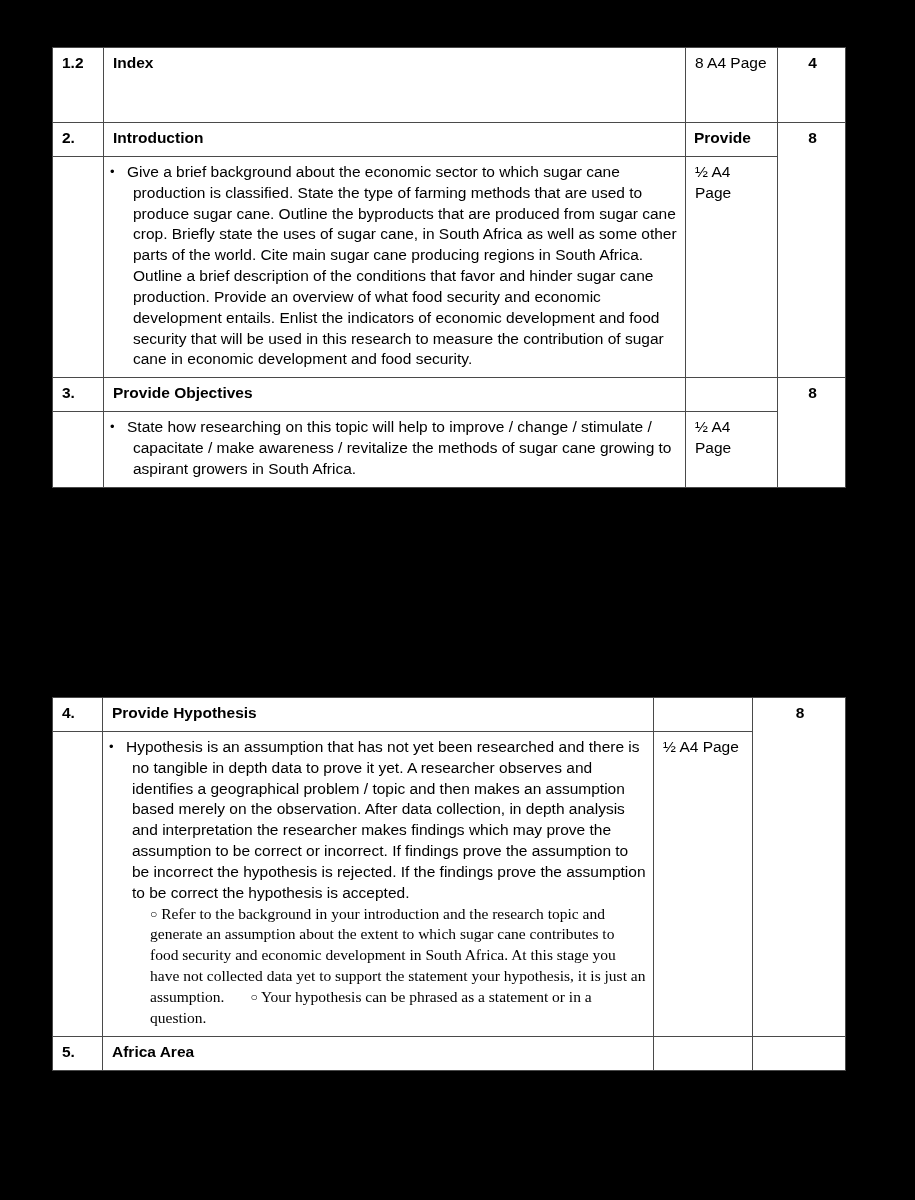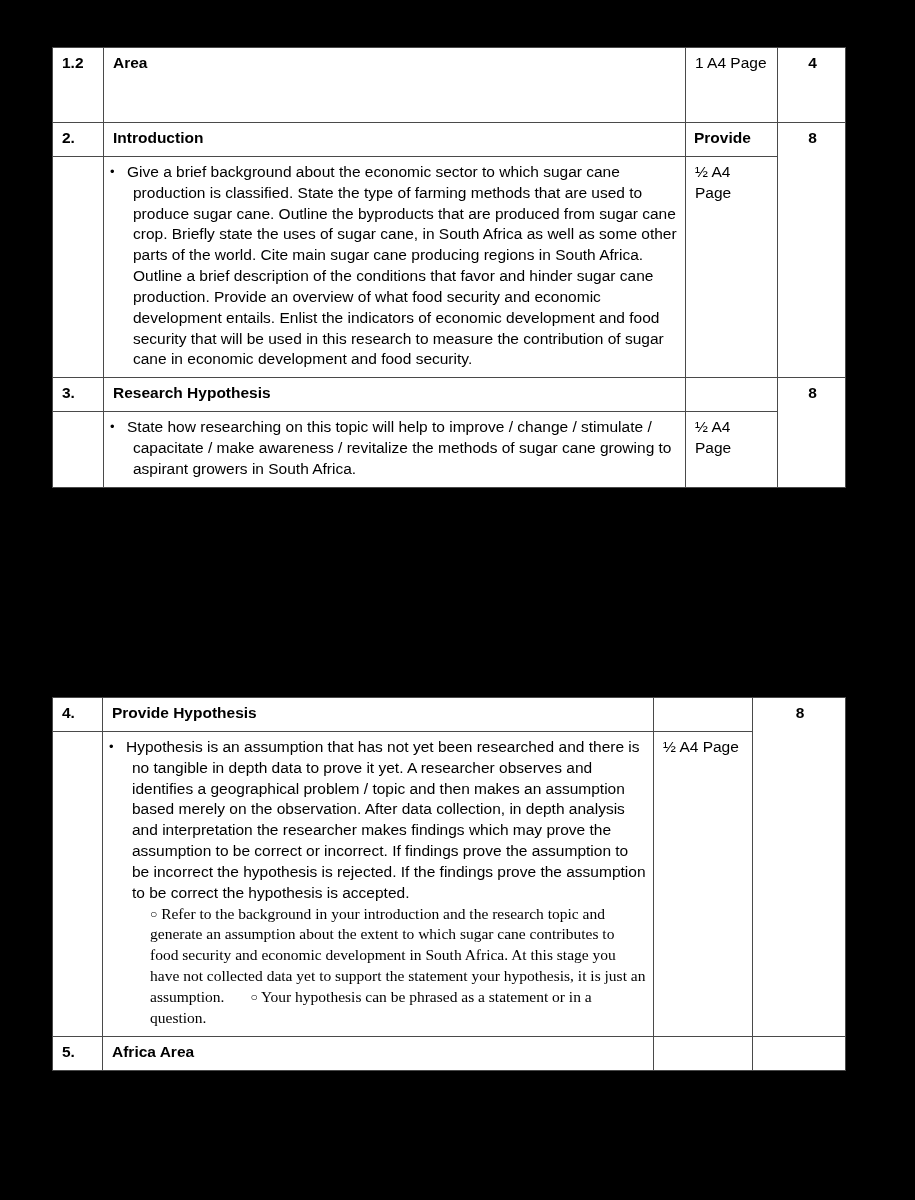--- a/index.html
+++ b/index.html
@@ -123,22 +123,22 @@
     <colgroup>
       <col class="c-num">
         <col class="c-main">
         <col class="c-len">
         <col class="c-mark">
     </colgroup>
     <tbody>
 
       <tr>
         <td class="num-cell">1.2</td>
-        <td class="head-cell" style="height:62px;">Area</td>
-        <td class="len-cell">1 A4 Page</td>
+        <td class="head-cell" style="height:62px;">Index</td>
+        <td class="len-cell">8 A4 Page</td>
         <td class="mark-cell" style="vertical-align:top; padding-top:5px;">4</td>
       </tr>
 
       <tr>
         <td class="num-cell">2.</td>
         <td class="head-cell">Introduction</td>
         <td class="head-cell" style="padding-left:8px;">Provide</td>
         <td class="mark-cell" rowspan="2">8</td>
       </tr>
 
@@ -150,21 +150,21 @@
               <span class="bullet-dot">•</span>
               <span class="para">Give a brief background about the economic sector to which sugar cane production is classified. State the type of farming methods that are used to produce sugar cane. Outline the byproducts that are produced from sugar cane crop.  Briefly state the uses of sugar cane, in South Africa as well as some other parts of the world. Cite main sugar cane producing regions in South Africa. Outline a brief description of the conditions that favor and hinder sugar cane production. Provide an overview of what food security and economic development entails. Enlist the indicators of economic development and food security that will be used in this research to measure the contribution of sugar cane in economic development and food security.</span>
             </li>
           </ul>
         </td>
         <td class="len-cell">½ A4 Page</td>
       </tr>
 
       <tr>
         <td class="num-cell">3.</td>
-        <td class="head-cell">Research Hypothesis</td>
+        <td class="head-cell">Provide Objectives</td>
         <td class="len-cell"></td>
         <td class="mark-cell" rowspan="2" style="vertical-align:top; padding-top:5px;">8</td>
       </tr>
 
       <tr>
         <td style="border-top:none;"></td>
         <td class="body-cell">
           <ul class="bullets">
             <li>
               <span class="bullet-dot">•</span>

